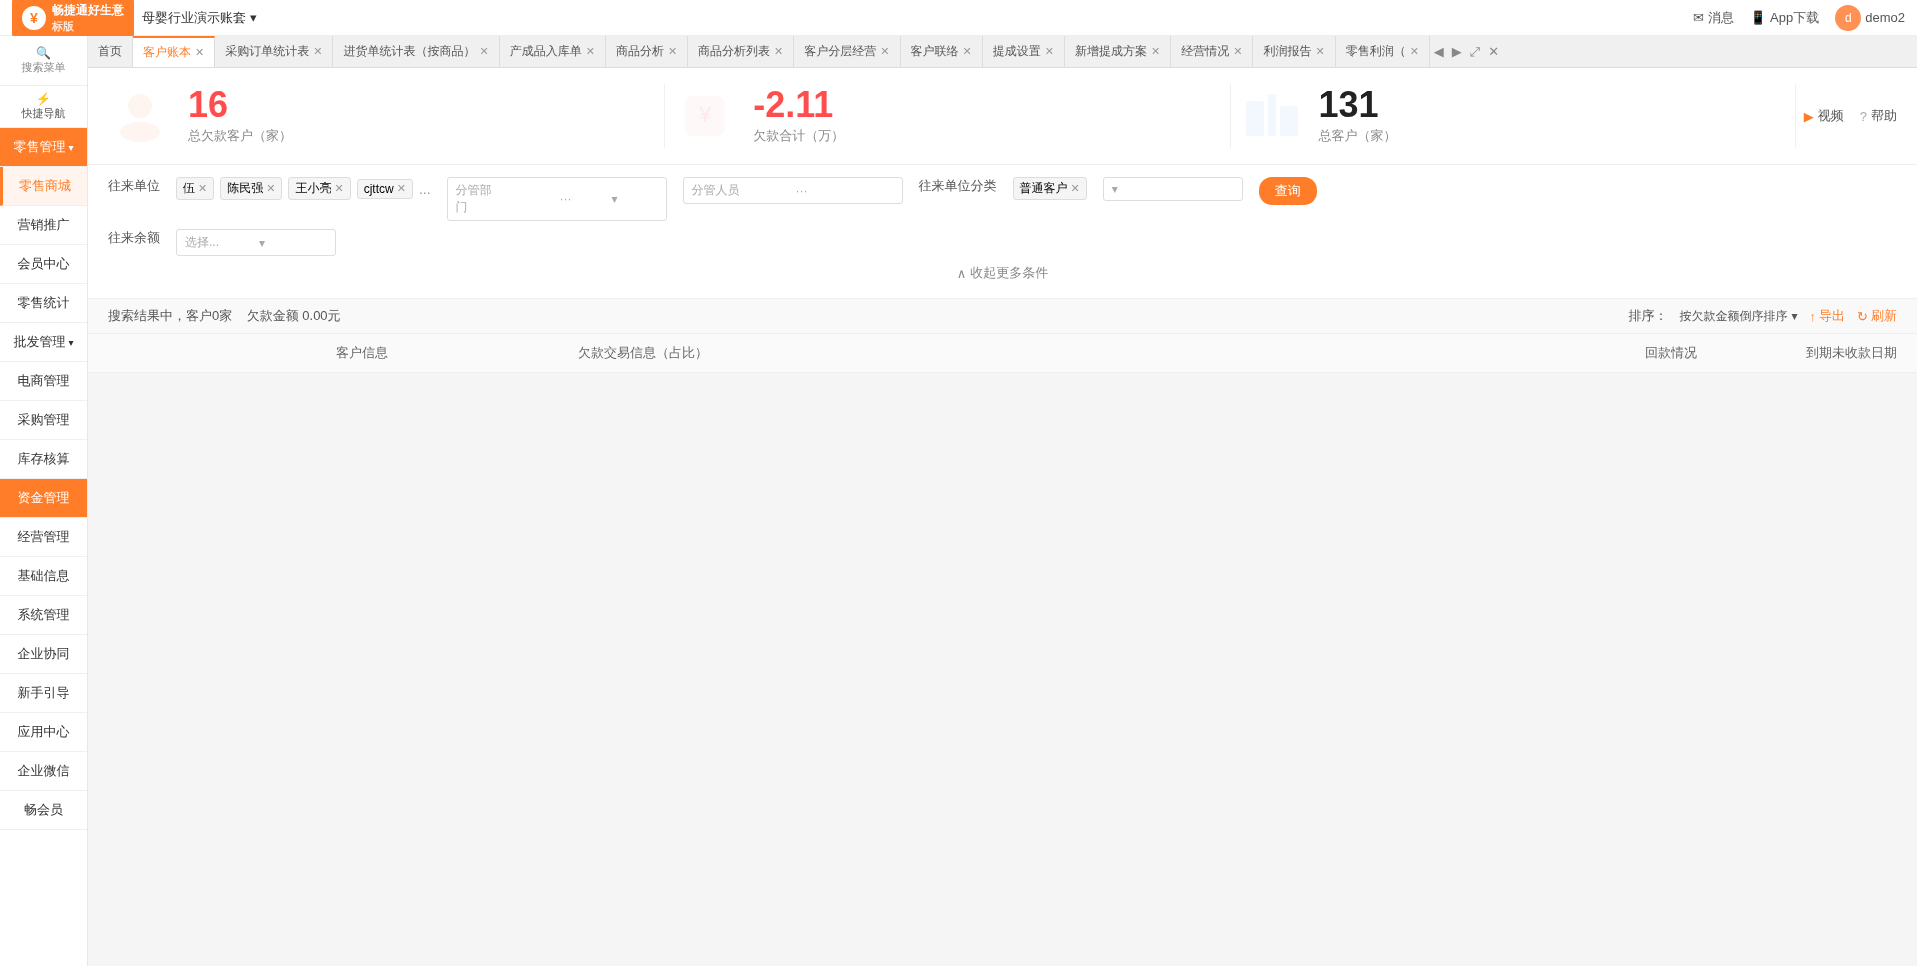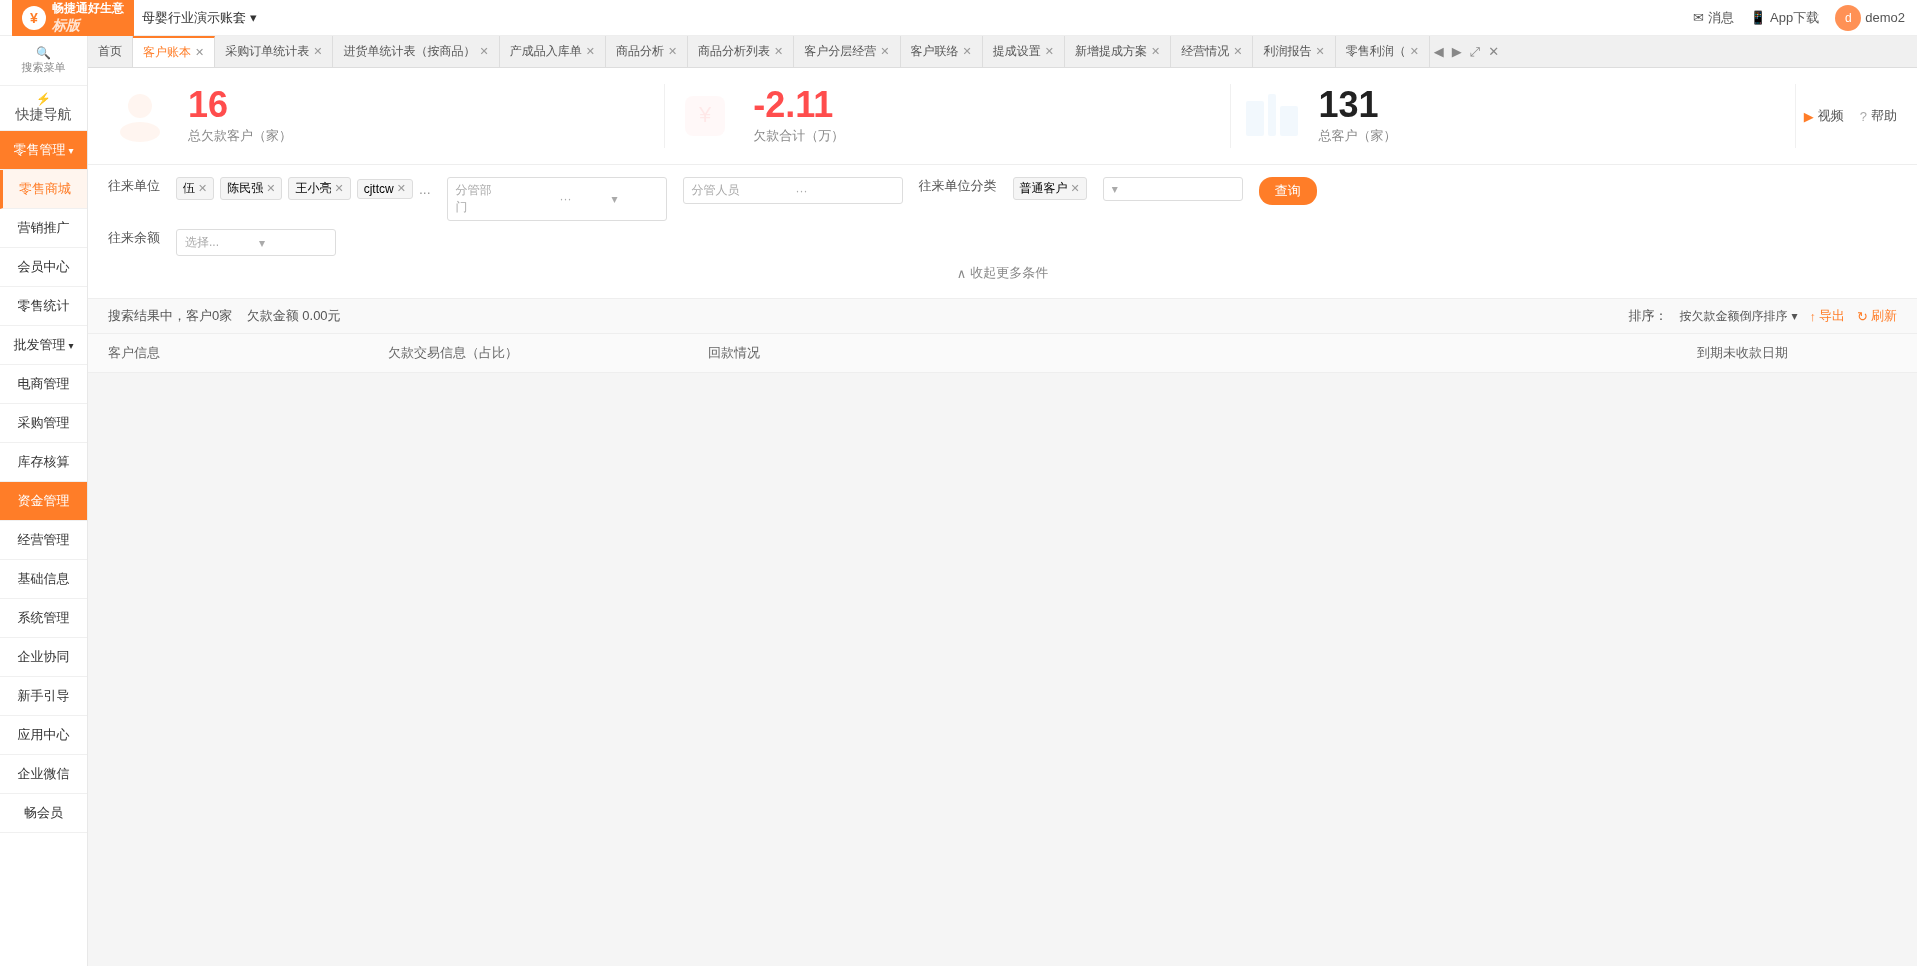--- a/index.html
+++ b/index.html
@@ -68,21 +68,21 @@
     .collapse-btn { display: flex; align-items: center; justify-content: center; gap: 4px; color: #888; font-size: 13px; cursor: pointer; margin: 4px auto; }
 
     
     .results-bar { background: #f9f9f9; padding: 8px 20px; display: flex; align-items: center; justify-content: space-between; border-bottom: 1px solid #eee; font-size: 13px; color: #555; }
     .results-bar-right { display: flex; align-items: center; gap: 12px; }
     .sort-dropdown { display: flex; align-items: center; gap: 4px; cursor: pointer; color: #555; font-size: 12px; }
     .action-btn { display: flex; align-items: center; gap: 3px; cursor: pointer; color: #ff7d28; font-size: 13px; }
 
     
     .data-table { width: 100%; background: #fff; }
-    .table-header { display: flex; background: #fafafa; border-bottom: 1px solid #eee; padding: 10px 20px; }
+    .table-header { display: flex; background: #fafafa; border-bottom: 1px solid #eee; padding: 10px 20px; text-align: right; }
     .th { font-size: 13px; color: #666; font-weight: normal; }
     .th-customer { flex: 0 0 280px; }
     .th-debt { flex: 0 0 320px; }
     .th-repay { flex: 1; }
     .th-date { flex: 0 0 200px; }
 
     
     .empty-state { display: flex; flex-direction: column; align-items: center; justify-content: center; padding: 80px 20px; }
     .empty-icon { width: 100px; height: 100px; opacity: 0.6; }
     .empty-text { color: #aaa; font-size: 14px; margin-top: 12px; }
@@ -91,21 +91,21 @@
 <body>
 
 <div class="top-bar">
   <div class="top-bar-left">
     <div class="logo-area">
       <div class="logo-icon">
         <span>¥</span>
       </div>
       <div>
         <div style="font-size:12px;">畅捷通好生意</div>
-        <div style="font-size:14px;opacity:0.8;font-style:italic;">标版</div>
+        <div style="font-size:11px;opacity:0.8;">标版</div>
       </div>
     </div>
     <div class="account-selector">
       <span>母婴行业演示账套</span>
       <span>▾</span>
     </div>
   </div>
   <div class="top-bar-right">
     <div class="top-right-item">
       <span>✉</span>
@@ -126,21 +126,21 @@
 
 <div class="main-layout">
 
   <div class="sidebar">
     <div class="sidebar-search">
       <span>🔍</span>
       <div style="font-size:11px;color:#888;">搜索菜单</div>
     </div>
     <div class="sidebar-nav">
       <span>⚡</span>
-      <div style="font-size:14px;">快捷导航</div>
+      <div style="font-size:11px;">快捷导航</div>
     </div>
     <div class="sidebar-item active">
       <div class="sidebar-item-with-arrow">
         <span>零售管理</span>
         <span style="font-size:10px;">▾</span>
       </div>
     </div>
     <div class="sidebar-item active-sub">
       <span>零售商城</span>
     </div>

